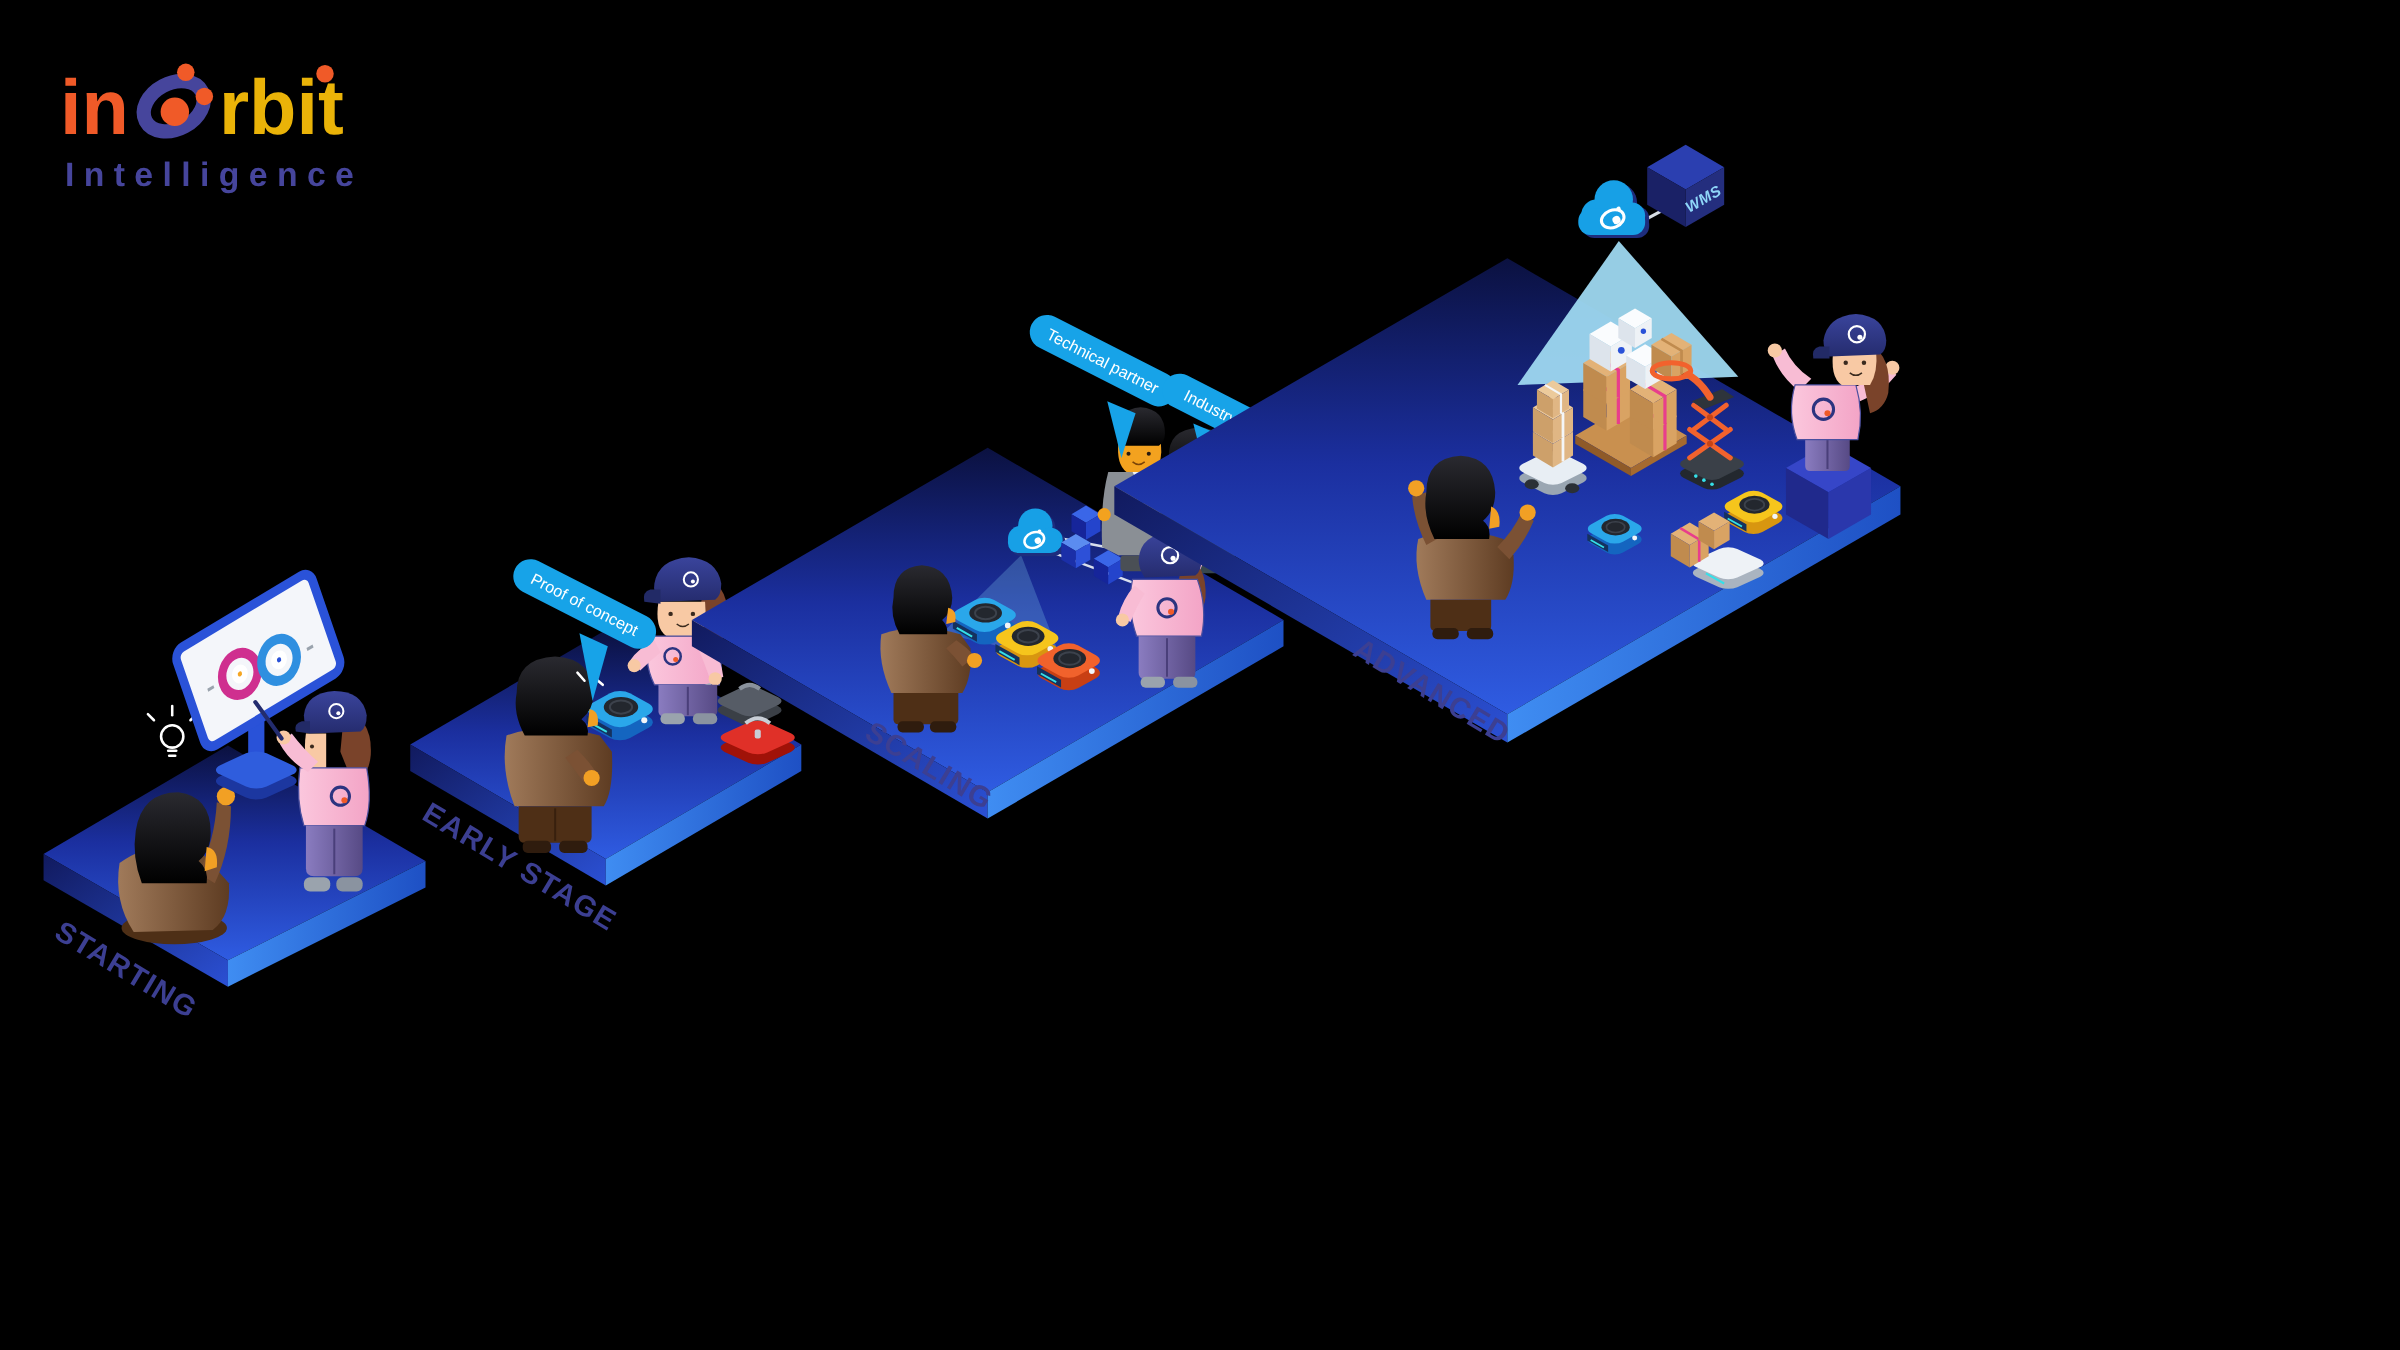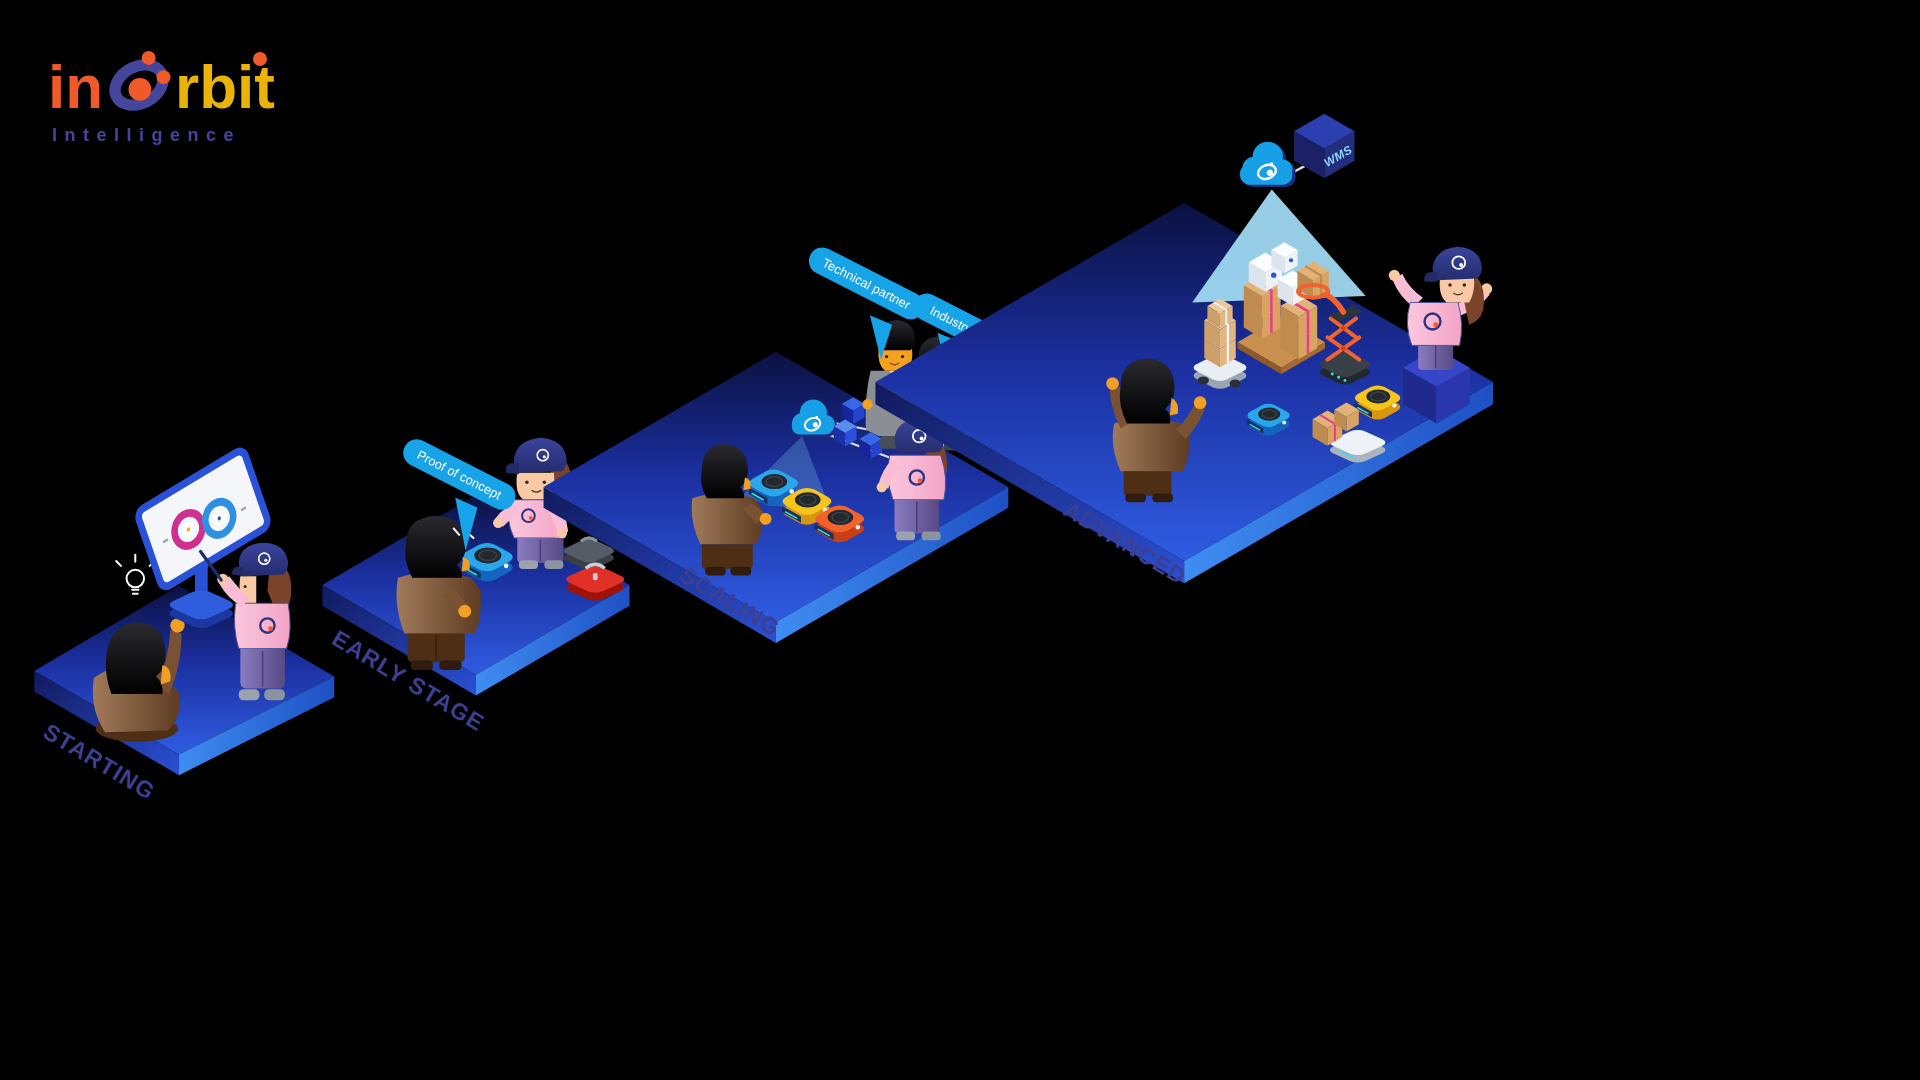--- a/index.html
+++ b/index.html
@@ -1,27 +1,27 @@
 <!DOCTYPE html>
 <html><head>
 <meta charset="utf-8">
 <style>
   html,body{margin:0;padding:0;background:#000;}
   .stage{position:relative;width:1528px;height:1080px;background:#000;overflow:hidden;
-         font-family:"Liberation Sans",sans-serif;}
+         font-family:"Liberation Sans",sans-serif;padding-left:28px;}
   .scene{position:absolute;inset:0;}
   
   .logo{position:absolute;left:48px;top:50px;}
   .logo-row{position:relative;display:flex;align-items:flex-end;line-height:1;}
   .lg-in{font-size:62px;font-weight:bold;color:#f05a28;letter-spacing:0;}
   .orbit-o{width:70px;height:70px;margin:0 1px -2px 1px;}
   .lg-rbit{font-size:62px;font-weight:bold;color:#eab308;}
   .i-dot{position:absolute;left:205px;top:2px;width:14px;height:14px;border-radius:50%;
          background:#f05a28;}
-  .logo-sub{margin-top:7px;margin-left:4px;font-size:18px;font-weight:bold;
+  .logo-sub{margin-top:7px;margin-left:4px;font-size:27px;font-weight:bold;
             letter-spacing:7.5px;color:#46459c;}
   
   text{font-family:"Liberation Sans",sans-serif;}
   .stage-label{font-size:29px;font-weight:bold;letter-spacing:1.5px;fill:#3c3f92;}
   .bubble-text{font-size:16px;fill:#ffffff;}
   .wms-text{font-size:15px;font-weight:bold;font-style:italic;fill:#8fd6f8;letter-spacing:0.5px;}
 </style>
 </head>
 <body>
 

